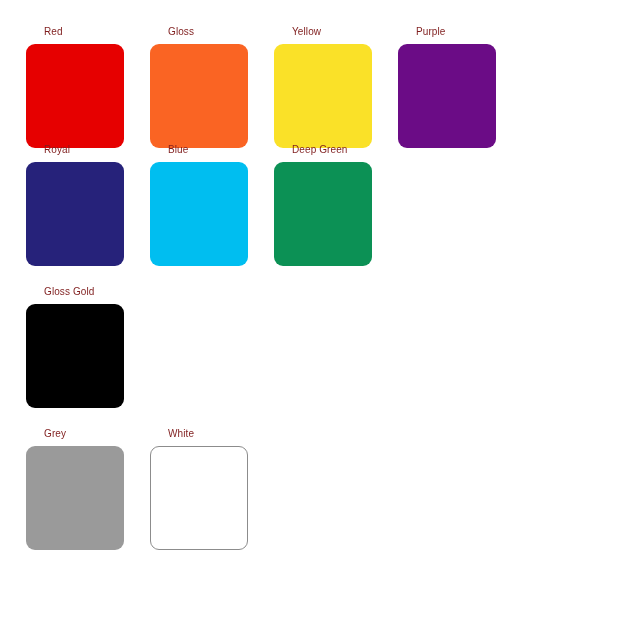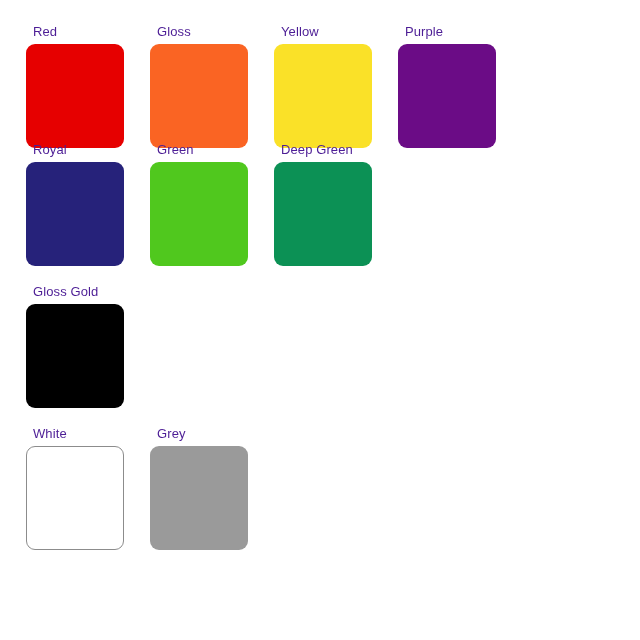--- a/index.html
+++ b/index.html
@@ -37,25 +37,25 @@
 
   .swatch-cell {
     width: 98px;
     margin-right: 26px;
     display: flex;
     flex-direction: column;
     align-items: flex-start;
   }
 
   .swatch-label {
-    font-size: 13px;
+    font-size: 10px;
     line-height: 15px;
-    color: #4c1d95;
+    color: #7f1d1d;
     letter-spacing: 0.1px;
-    margin: 0 0 5px 7px;
+    margin: 0 0 5px 18px;
     white-space: nowrap;
   }
 
   .swatch-chip {
     width: 98px;
     height: 104px;
     border-radius: 9px;
     box-sizing: border-box;
   }
   .swatch-chip.has-outline {
@@ -83,37 +83,37 @@
         <div class="swatch-label">Purple</div>
         <div class="swatch-chip" style="background-color: rgb(107, 12, 134);"></div>
       </div>
     </div>
     <div class="swatch-row">
       <div class="swatch-cell">
         <div class="swatch-label">Royal</div>
         <div class="swatch-chip" style="background-color: rgb(38, 34, 122);"></div>
       </div>
       <div class="swatch-cell">
-        <div class="swatch-label">Green</div>
-        <div class="swatch-chip" style="background-color: rgb(80, 200, 30);"></div>
+        <div class="swatch-label">Blue</div>
+        <div class="swatch-chip" style="background-color: rgb(0, 190, 240);"></div>
       </div>
       <div class="swatch-cell">
         <div class="swatch-label">Deep Green</div>
         <div class="swatch-chip" style="background-color: rgb(12, 145, 85);"></div>
       </div>
     </div>
     <div class="swatch-row">
       <div class="swatch-cell">
         <div class="swatch-label">Gloss Gold</div>
         <div class="swatch-chip" style="background-color: rgb(0, 0, 0);"></div>
       </div>
     </div>
     <div class="swatch-row">
       <div class="swatch-cell">
+        <div class="swatch-label">Grey</div>
+        <div class="swatch-chip" style="background-color: rgb(154, 154, 154);"></div>
+      </div>
+      <div class="swatch-cell">
         <div class="swatch-label">White</div>
         <div class="swatch-chip has-outline" style="background-color: rgb(255, 255, 255);"></div>
-      </div>
-      <div class="swatch-cell">
-        <div class="swatch-label">Grey</div>
-        <div class="swatch-chip" style="background-color: rgb(154, 154, 154);"></div>
       </div>
     </div>
   </div>
 
 </body></html>

